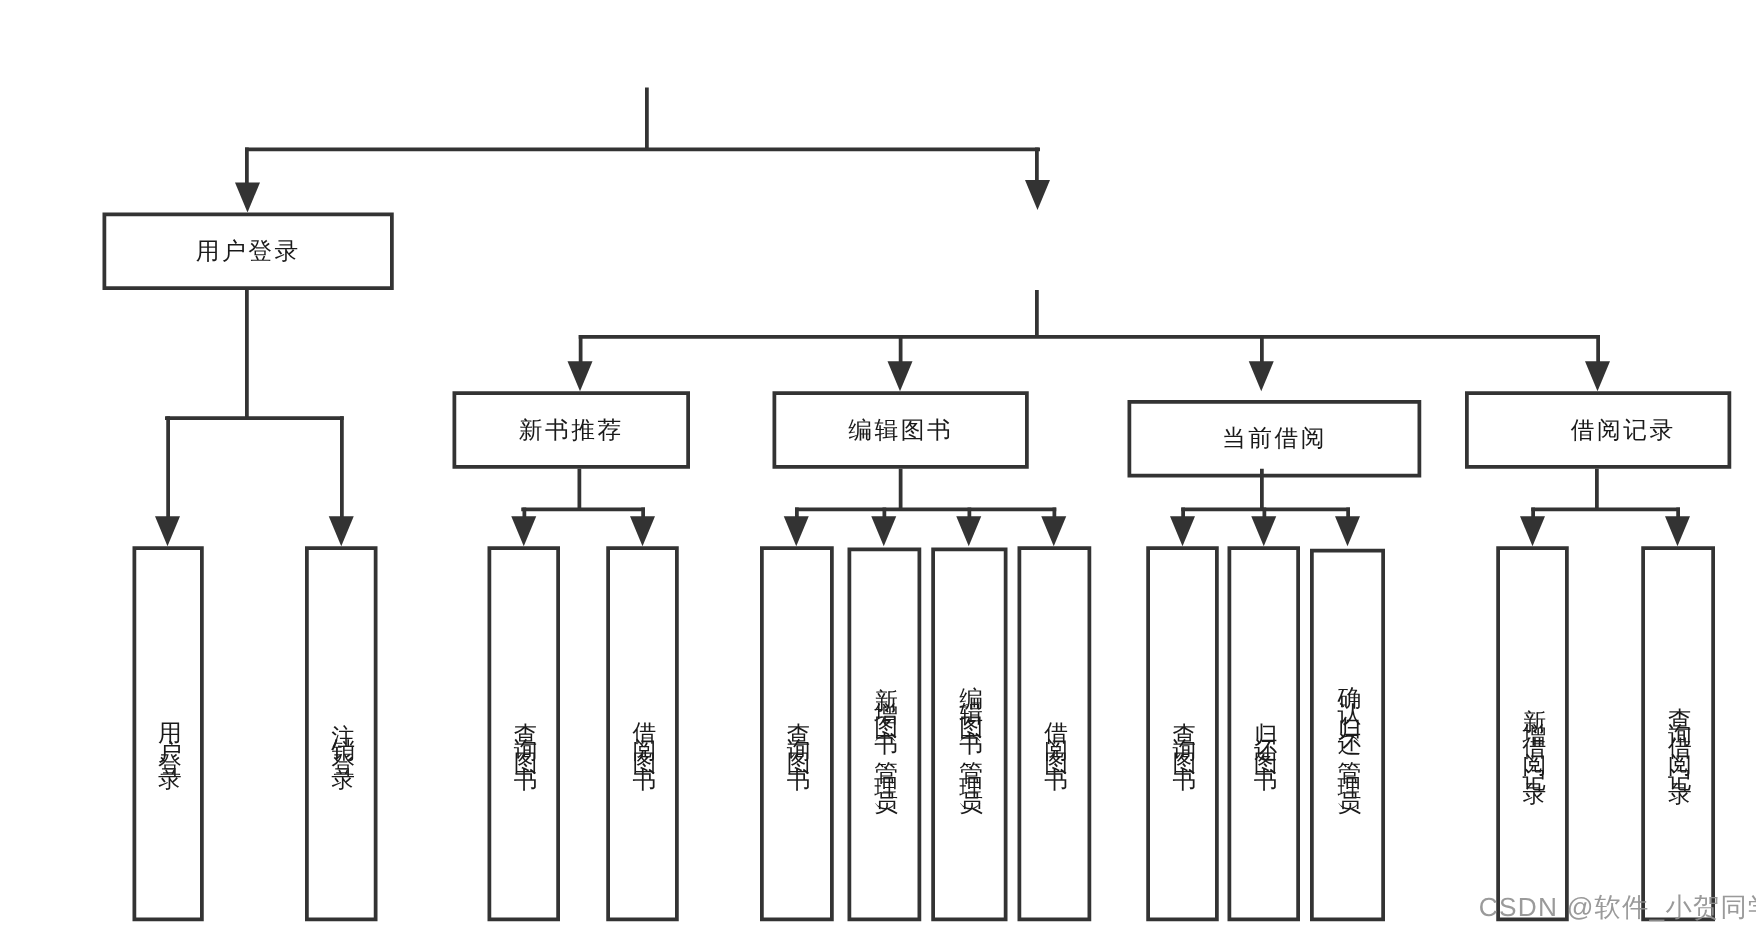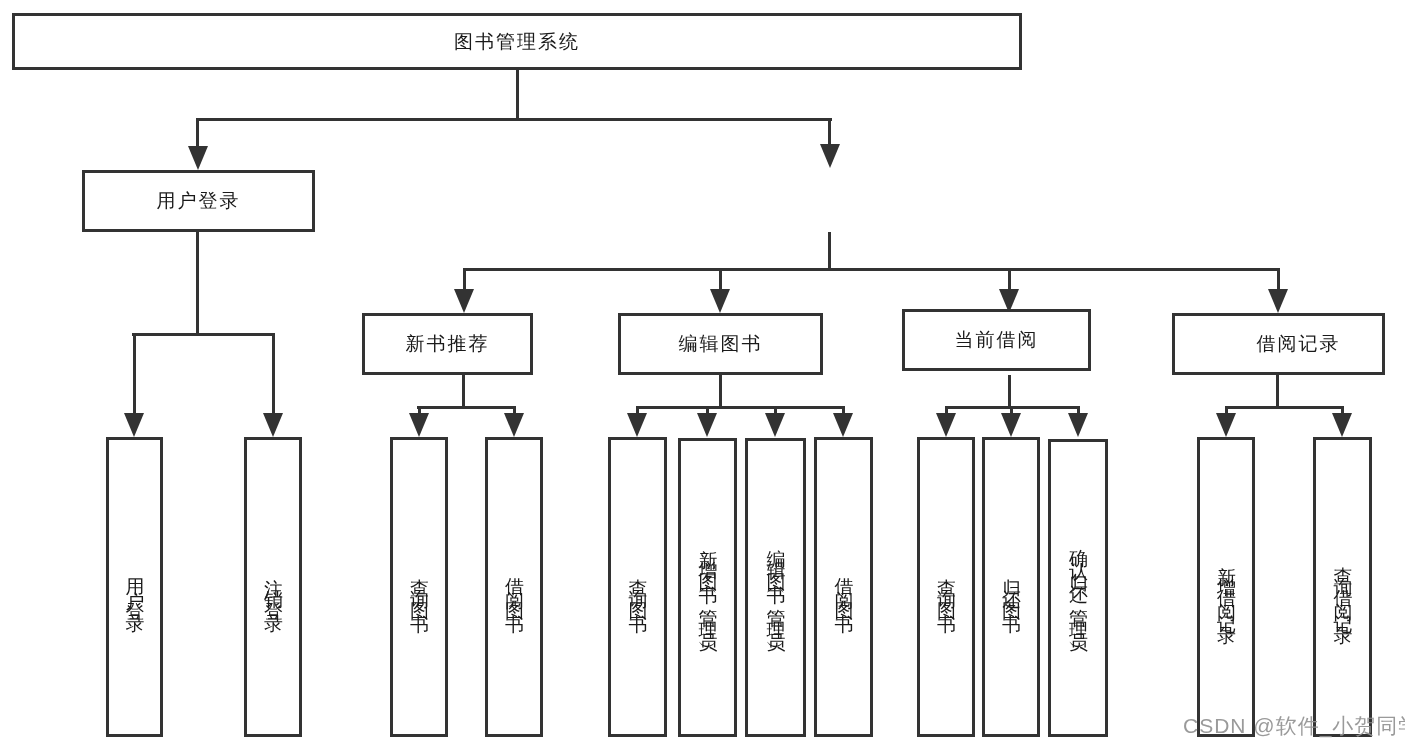--- a/index.html
+++ b/index.html
@@ -54,23 +54,20 @@
     letter-spacing: 1px;
     white-space: nowrap;
     z-index: 10;
   }
 </style>
 </head>
 <body>
 
 <div class="canvas">
 
-  <div class="box hlabel" style="left:12px; top:13px; width:1010px; height:57px;">
-    <span>图书管理系统</span>
-  </div>
 
   <div class="line" style="left:516px; top:70px; width:3px; height:50px;"></div>
   <div class="line" style="left:196px; top:118px; width:636px; height:3px;"></div>
   <div class="line" style="left:196px; top:118px; width:3px; height:32px;"></div>
   <div class="arrow" style="left:188px; top:146px;"></div>
   <div class="line" style="left:828px; top:118px; width:3px; height:30px;"></div>
   <div class="arrow" style="left:820px; top:144px;"></div>
 
   <div class="box hlabel" style="left:82px; top:170px; width:233px; height:62px;">
     <span>用户登录</span>
@@ -87,27 +84,27 @@
   <div class="line" style="left:463px; top:268px; width:817px; height:3px;"></div>
   <div class="line" style="left:463px; top:268px; width:3px; height:24px;"></div>
   <div class="arrow" style="left:454px; top:289px;"></div>
   <div class="line" style="left:719px; top:268px; width:3px; height:24px;"></div>
   <div class="arrow" style="left:710px; top:289px;"></div>
   <div class="line" style="left:1008px; top:268px; width:3px; height:24px;"></div>
   <div class="arrow" style="left:999px; top:289px;"></div>
   <div class="line" style="left:1277px; top:268px; width:3px; height:24px;"></div>
   <div class="arrow" style="left:1268px; top:289px;"></div>
 
-  <div class="box hlabel" style="left:362px; top:313px; width:171px; height:62px;">
+  <div class="box hlabel" style="left:362px; top:313px; width:190px; height:62px;">
     <span>新书推荐</span>
   </div>
   <div class="box hlabel" style="left:618px; top:313px; width:205px; height:62px;">
     <span>编辑图书</span>
   </div>
-  <div class="box hlabel" style="left:902px; top:309px; width:189px; height:62px;">
+  <div class="box hlabel" style="left:902px; top:320px; width:235px; height:62px;">
     <span>当前借阅</span>
   </div>
   <div class="box hlabel" style="left:1172px; top:313px; width:213px; height:62px;padding-left:40px;">
     <span>借阅记录</span>
   </div>
 
   <div class="line" style="left:462px; top:375px; width:3px; height:33px;"></div>
   <div class="line" style="left:417px; top:406px; width:99px; height:3px;"></div>
   <div class="line" style="left:418px; top:406px; width:3px; height:10px;"></div>
   <div class="arrow" style="left:409px; top:413px;"></div>

